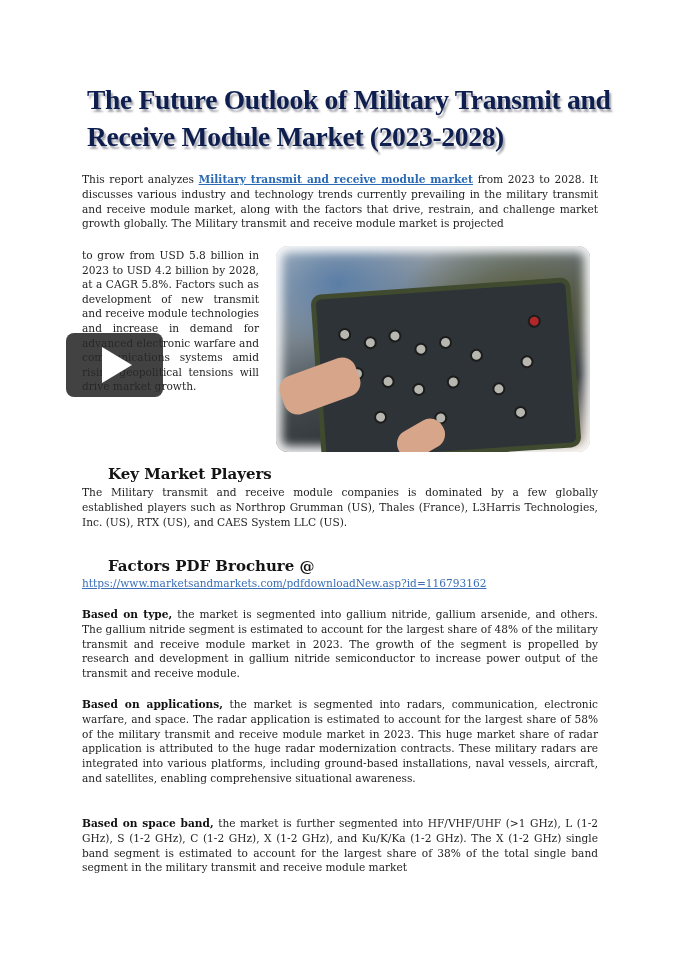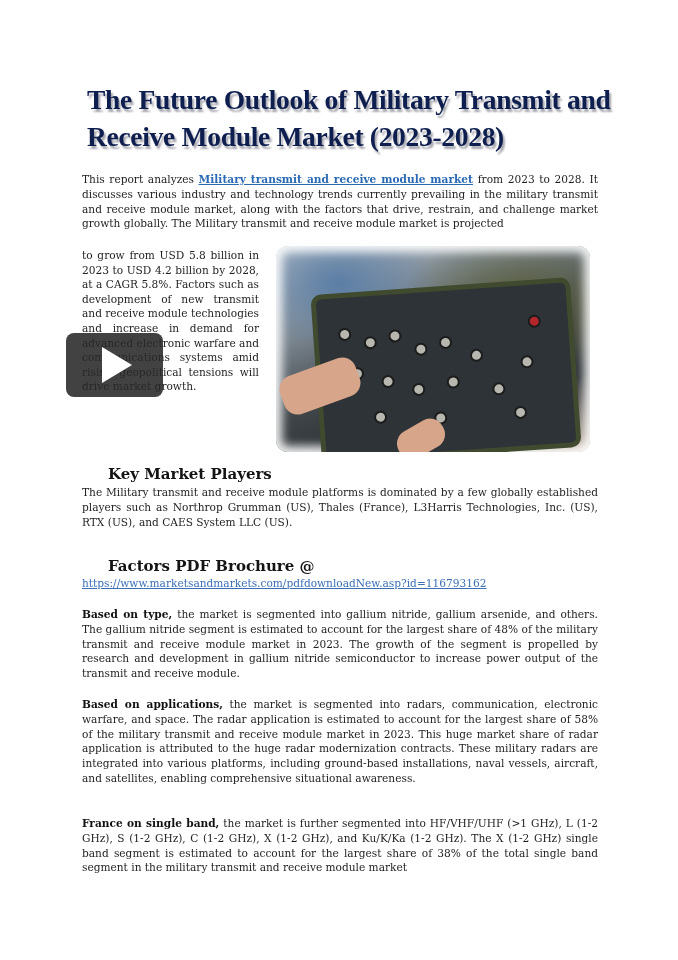--- a/index.html
+++ b/index.html
@@ -93,23 +93,23 @@
   <div class="hand" style="left:4px;top:120px;width:80px;height:40px;transform:rotate(-20deg)"></div>
   <div class="hand" style="left:120px;top:178px;width:50px;height:30px;transform:rotate(-30deg)"></div>
 </div>
 
 <div class="play-overlay">
   <span class="tri"></span>
 </div>
 
 <h3 class="heading" style="top:453px">Key Market Players</h3>
 
-<p class="para" style="top:485px">The Military transmit and receive module platforms is dominated by a few globally established players such as Northrop Grumman (US), Thales (France), L3Harris Technologies, Inc. (US), RTX (US), and CAES System LLC (US).</p>
+<p class="para" style="top:485px">The Military transmit and receive module companies is dominated by a few globally established players such as Northrop Grumman (US), Thales (France), L3Harris Technologies, Inc. (US), RTX (US), and CAES System LLC (US).</p>
 
 <h3 class="heading" style="top:545px">Factors PDF Brochure @</h3>
 
 <p class="para" style="top:576px"><a class="url">https://www.marketsandmarkets.com/pdfdownloadNew.asp?id=116793162</a></p>
 
 <p class="para" style="top:607px"><b>Based on type,</b><span> the market is segmented into gallium nitride, gallium arsenide, and others. The gallium nitride segment is estimated to account for the largest share of 48% of the military transmit and receive module market in 2023. The growth of the segment is propelled by research and development in gallium nitride semiconductor to increase power output of the transmit and receive module.</span></p>
 
 <p class="para" style="top:697px"><b>Based on applications,</b><span> the market is segmented into radars, communication, electronic warfare, and space. The radar application is estimated to account for the largest share of 58% of the military transmit and receive module market in 2023. This huge market share of radar application is attributed to the huge radar modernization contracts. These military radars are integrated into various platforms, including ground-based installations, naval vessels, aircraft, and satellites, enabling comprehensive situational awareness.</span></p>
 
-<p class="para" style="top:816px"><b>France on single band,</b><span> the market is further segmented into HF/VHF/UHF (&gt;1 GHz), L (1-2 GHz), S (1-2 GHz), C (1-2 GHz), X (1-2 GHz), and Ku/K/Ka (1-2 GHz). The X (1-2 GHz) single band segment is estimated to account for the largest share of 38% of the total single band segment in the military transmit and receive module market</span></p>
+<p class="para" style="top:816px"><b>Based on space band,</b><span> the market is further segmented into HF/VHF/UHF (&gt;1 GHz), L (1-2 GHz), S (1-2 GHz), C (1-2 GHz), X (1-2 GHz), and Ku/K/Ka (1-2 GHz). The X (1-2 GHz) single band segment is estimated to account for the largest share of 38% of the total single band segment in the military transmit and receive module market</span></p>
 
 </body></html>

